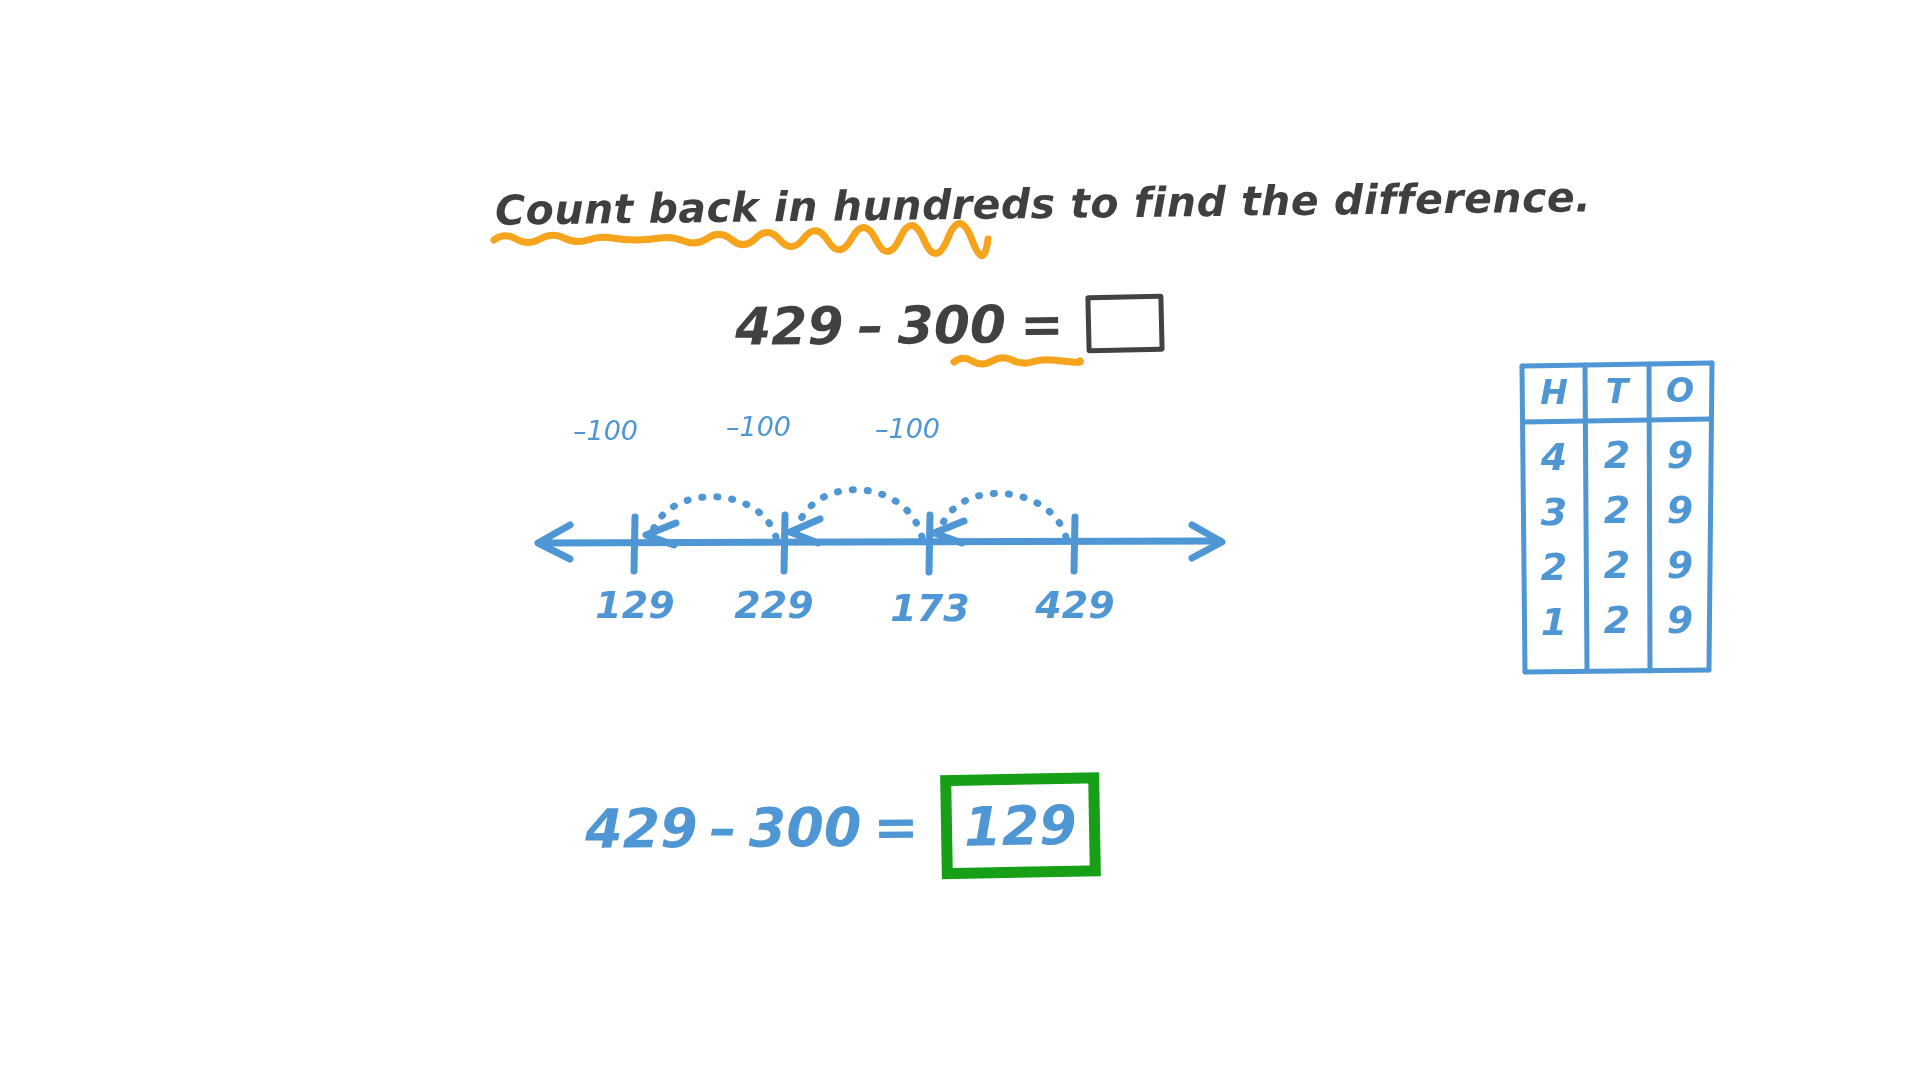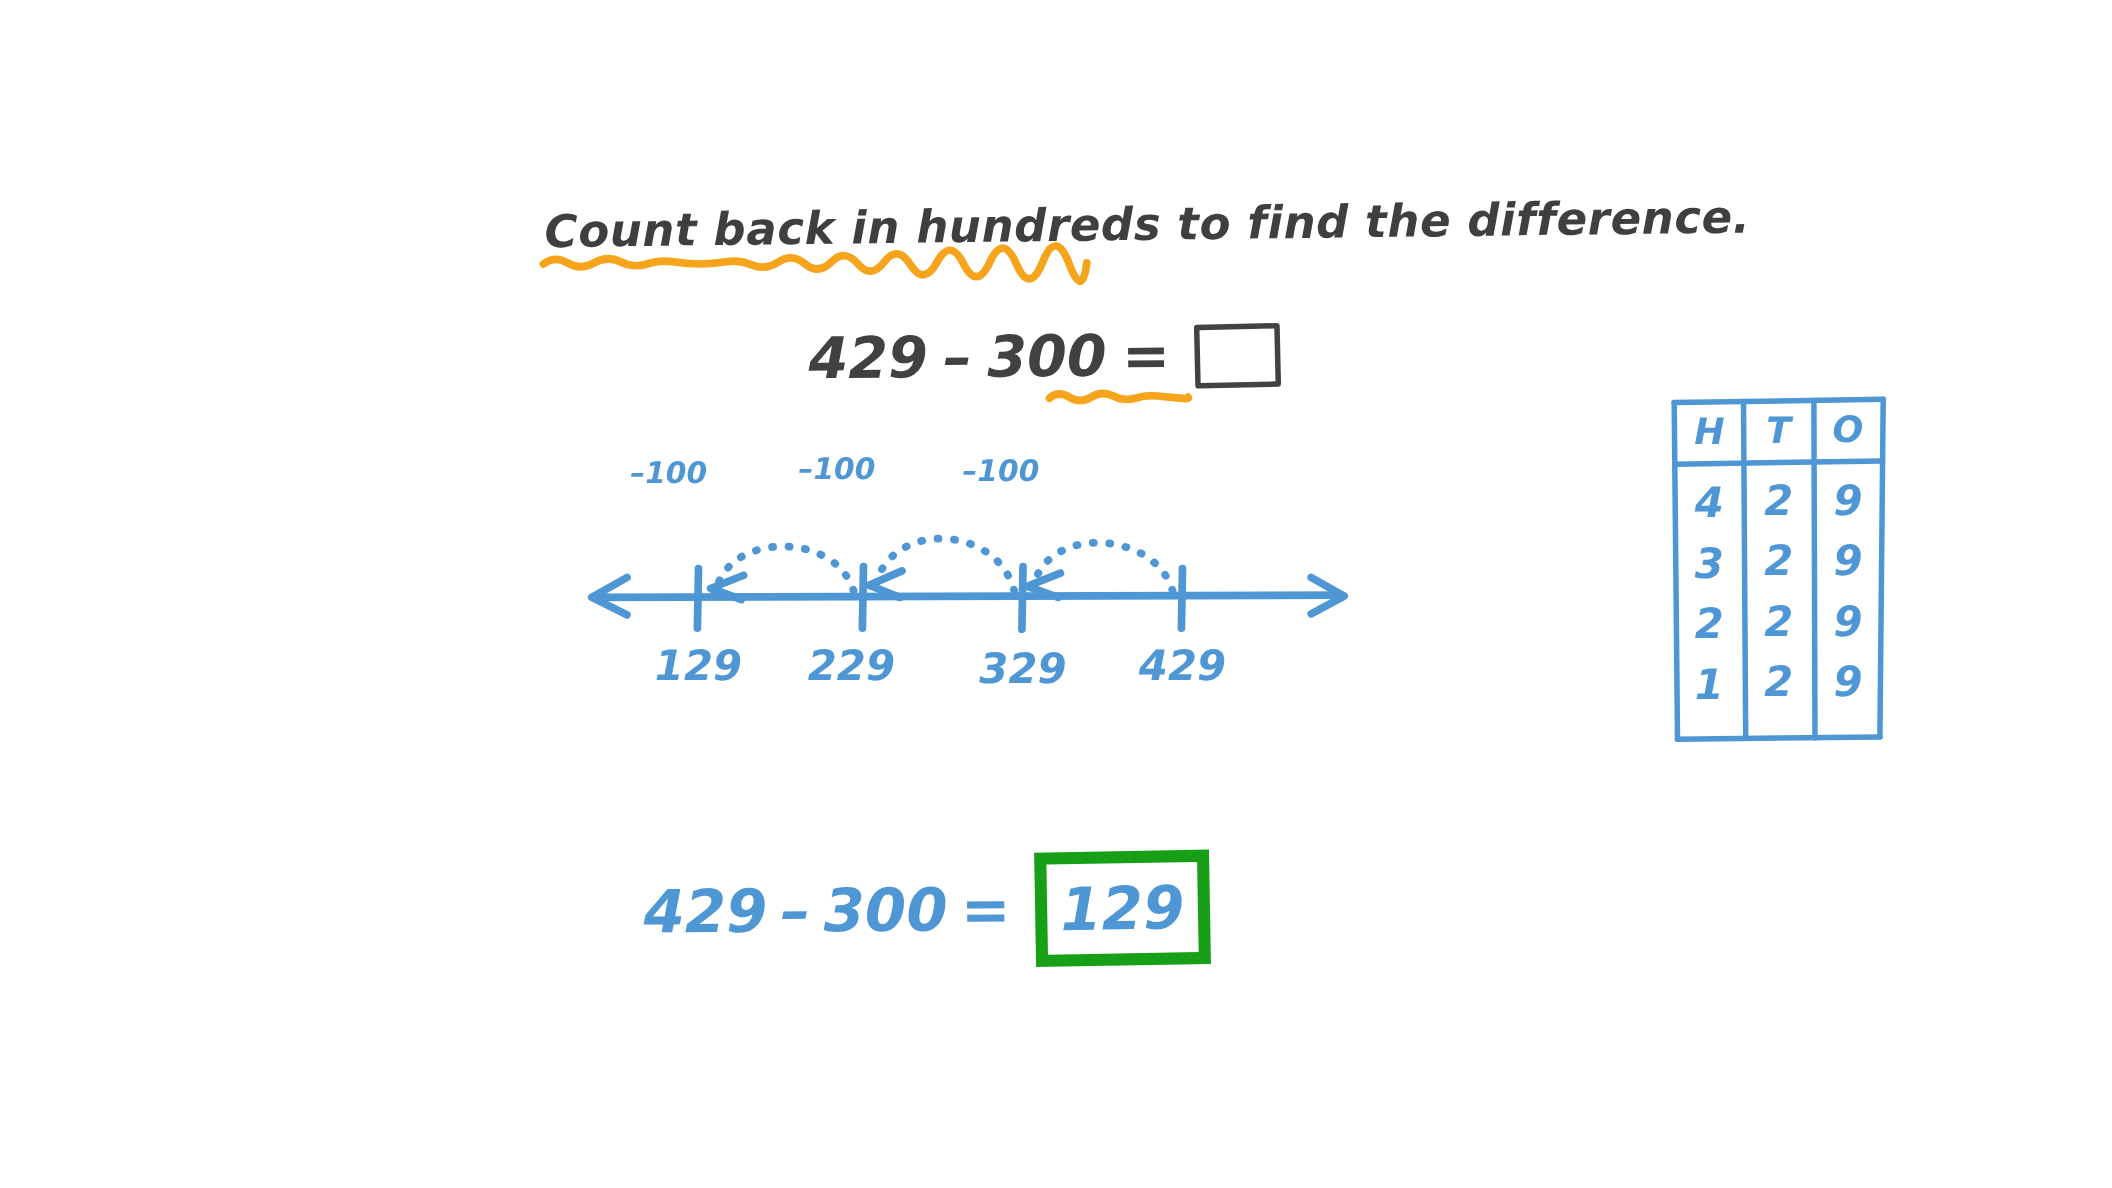--- a/index.html
+++ b/index.html
@@ -49,21 +49,21 @@
     transform: rotate(-0.8deg);
   }
 
   
   #numberline { position: absolute; left: 530px; top: 425px; width: 700px; height: 200px; }
   .hop-label {
     position: absolute;
     font-size: 27px;
     color: #4f96d4;
     font-style: italic;
-    font-weight: 700;
+    font-weight: 400;
     white-space: nowrap;
   }
   .tick-label {
     position: absolute;
     font-size: 38px;
     color: #4f96d4;
     font-style: italic;
     font-weight: 700;
     white-space: nowrap;
     text-align: center;
@@ -159,21 +159,21 @@
     </svg>
 
     
     <div class="hop-label hw" style="left:43px;  top:-10px;">–100</div>
     <div class="hop-label hw" style="left:196px; top:-14px;">–100</div>
     <div class="hop-label hw" style="left:345px; top:-12px;">–100</div>
 
     
     <div class="tick-label hw" style="left:105px; top:158px;">129</div>
     <div class="tick-label hw" style="left:244px; top:158px;">229</div>
-    <div class="tick-label hw" style="left:400px; top:161px;">329</div>
+    <div class="tick-label hw" style="left:400px; top:161px;">173</div>
     <div class="tick-label hw" style="left:545px; top:158px;">429</div>
   </div>
 
   <div id="hto">
     <svg width="200" height="320" viewBox="0 0 200 320">
 
       <path d="M4,6 L194,3" fill="none" stroke="#4f96d4" stroke-width="5" stroke-linecap="round"></path>
       <path d="M4,6 L7,312" fill="none" stroke="#4f96d4" stroke-width="5" stroke-linecap="round"></path>
       <path d="M194,3 L191,310" fill="none" stroke="#4f96d4" stroke-width="5" stroke-linecap="round"></path>
       <path d="M7,312 L191,310" fill="none" stroke="#4f96d4" stroke-width="5" stroke-linecap="round"></path>

